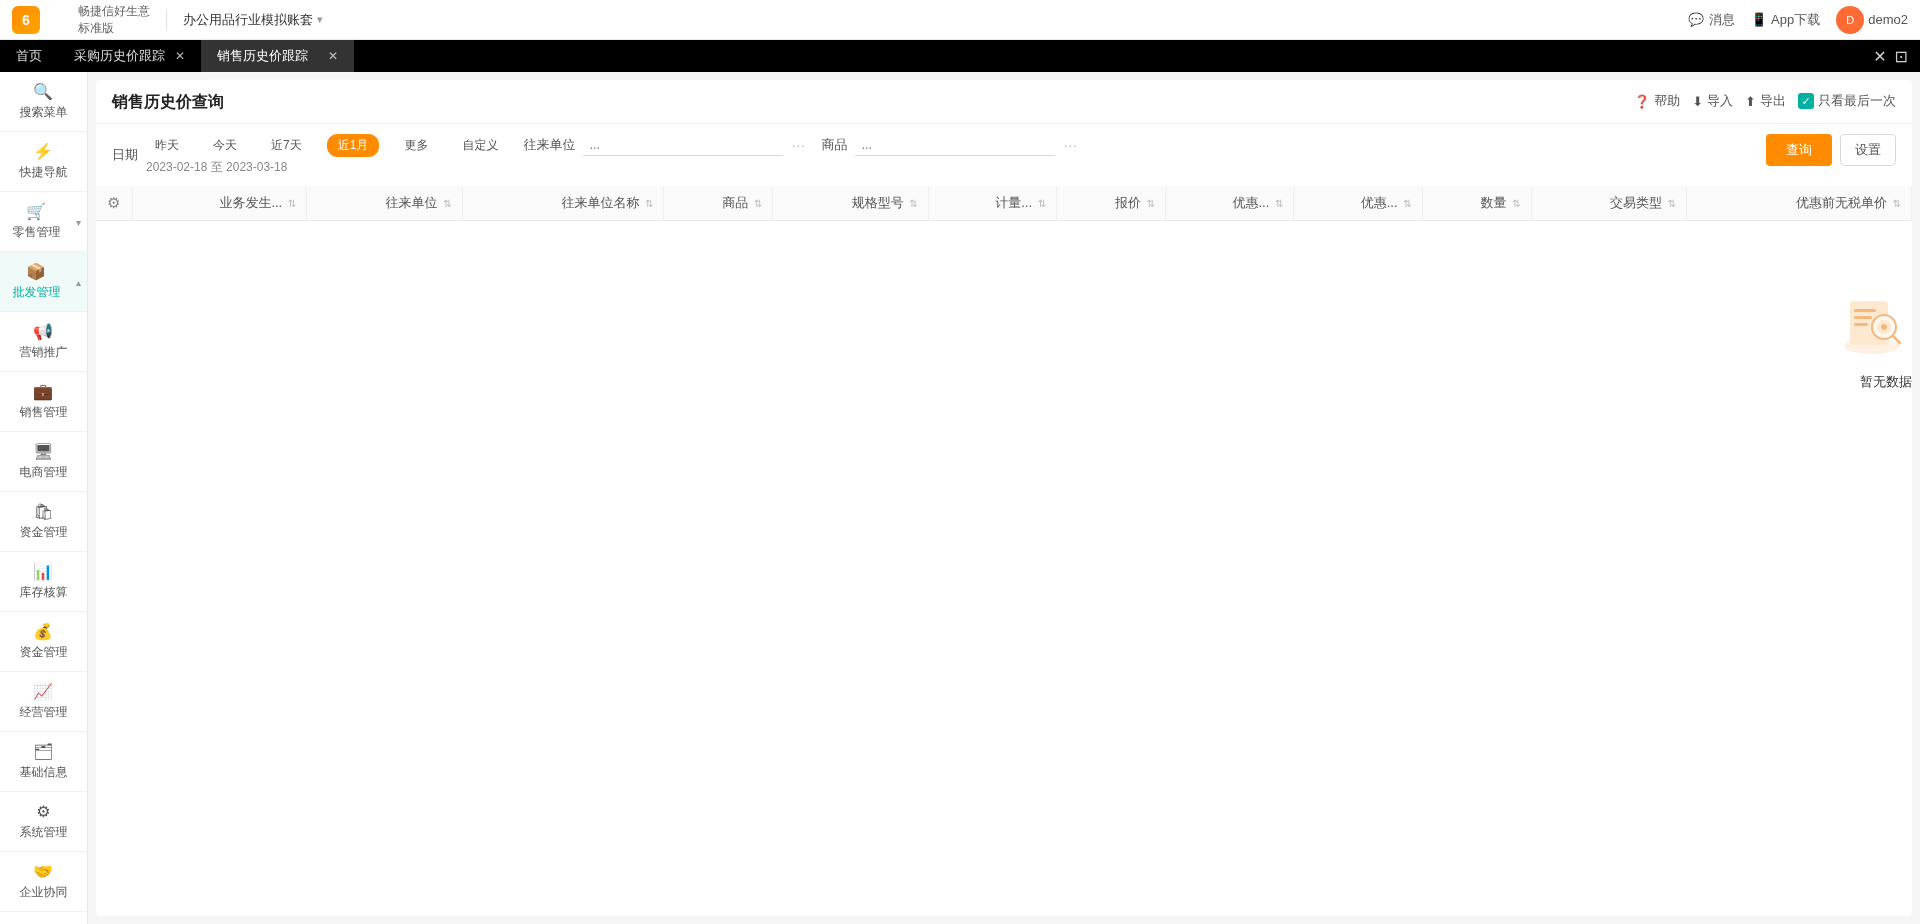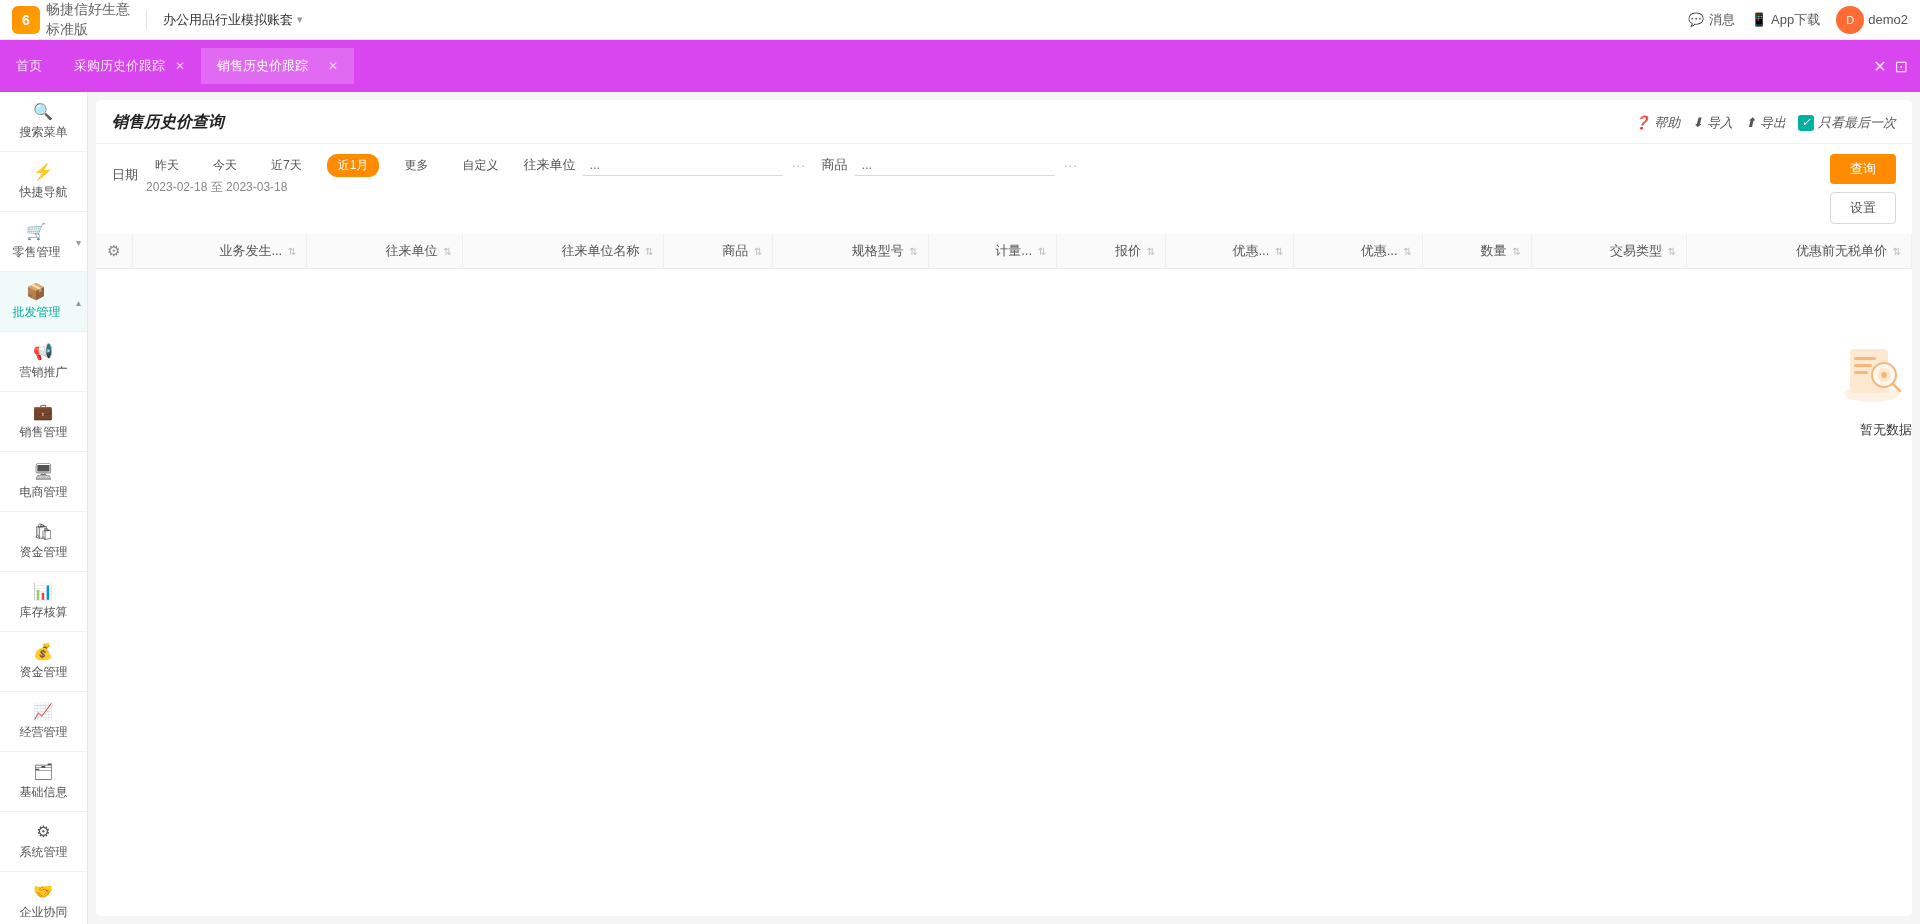--- a/index.html
+++ b/index.html
@@ -22,22 +22,22 @@
     .logo-text { font-size: 11px; color: #666; line-height: 1.3; }
     .header-divider { width: 1px; height: 20px; background: #e0e0e0; margin: 0 8px; }
     .workspace-selector { display: flex; align-items: center; gap: 4px; font-size: 13px; color: #333; cursor: pointer; text-align: center; }
     .workspace-selector .arrow-icon { color: #999; font-size: 11px; }
     .top-header-right { display: flex; align-items: center; gap: 16px; }
     .header-action { display: flex; align-items: center; gap: 4px; font-size: 13px; color: #555; cursor: pointer; }
     .user-avatar { width: 28px; height: 28px; border-radius: 50%; background: #ff6b35; display: flex; align-items: center; justify-content: center; color: #fff; font-size: 11px; }
 
     
     .tab-bar {
-      height: 52px;
-      background: #d946ef;
+      height: 32px;
+      background: #000000;
       display: flex;
       align-items: center;
       padding: 5px 0;
       flex-shrink: 0;
     }
     .tab-item {
       height: 36px;
       display: flex;
       align-items: center;
       padding: 0 16px;
@@ -109,24 +109,23 @@
       display: flex;
       flex-direction: column;
       overflow: hidden;
     }
     .page-header {
       padding: 12px 16px 0;
       border-bottom: 1px solid #f0f0f0;
     }
     .page-title-row {
       display: flex;
-      align-items: center;
+      align-items: flex-start;
       justify-content: space-between;
       padding-bottom: 10px;
-      font-style: italic;
     }
     .page-title { font-size: 16px; font-weight: 600; color: #222; }
     .page-actions { display: flex; align-items: center; gap: 12px; }
     .page-action-btn { display: flex; align-items: center; gap: 4px; font-size: 13px; color: #555; cursor: pointer; }
     .checkbox-area { display: flex; align-items: center; gap: 4px; font-size: 13px; color: #555; }
     .checkbox-icon { width: 16px; height: 16px; background: #00b0a0; border-radius: 3px; display: flex; align-items: center; justify-content: center; color: #fff; font-size: 11px; }
 
     
     .filter-row {
       padding: 10px 16px;
@@ -160,21 +159,21 @@
       border: none;
       border-bottom: 1px solid #d9d9d9;
       outline: none;
       font-size: 13px;
       padding: 3px 6px;
       width: 200px;
       color: #333;
       background: transparent;
     }
     .filter-dots { color: #bbb; font-size: 14px; cursor: pointer; }
-    .filter-actions { margin-left: auto; display: flex; gap: 8px; flex-direction: column; }
+    .filter-actions { margin-left: auto; display: flex; gap: 8px; }
     .btn-query {
       background: #ff8c00;
       color: #fff;
       border: none;
       border-radius: 4px;
       padding: 6px 20px;
       font-size: 13px;
       cursor: pointer;
     }
     .btn-settings {
@@ -229,21 +228,21 @@
     ::-webkit-scrollbar-track { background: #f5f5f5; }
     ::-webkit-scrollbar-thumb { background: #ccc; border-radius: 3px; }
   </style>
 </head>
 <body>
 
 <div class="top-header">
   <div class="top-header-left">
     <div class="logo-area">
       <div class="logo-icon">6</div>
-      <div class="logo-text" style="white-space:pre-line; font-size:14px; line-height:1.4;">畅捷信好生意
+      <div class="logo-text" style="white-space:pre-line; font-size:12px; line-height:1.4;margin-left:32px;">畅捷信好生意
 标准版</div>
     </div>
     <div class="header-divider"></div>
     <div class="workspace-selector">
       <span>办公用品行业模拟账套</span>
       <span class="arrow-icon">▾</span>
     </div>
   </div>
   <div class="top-header-right">
     <div class="header-action">

